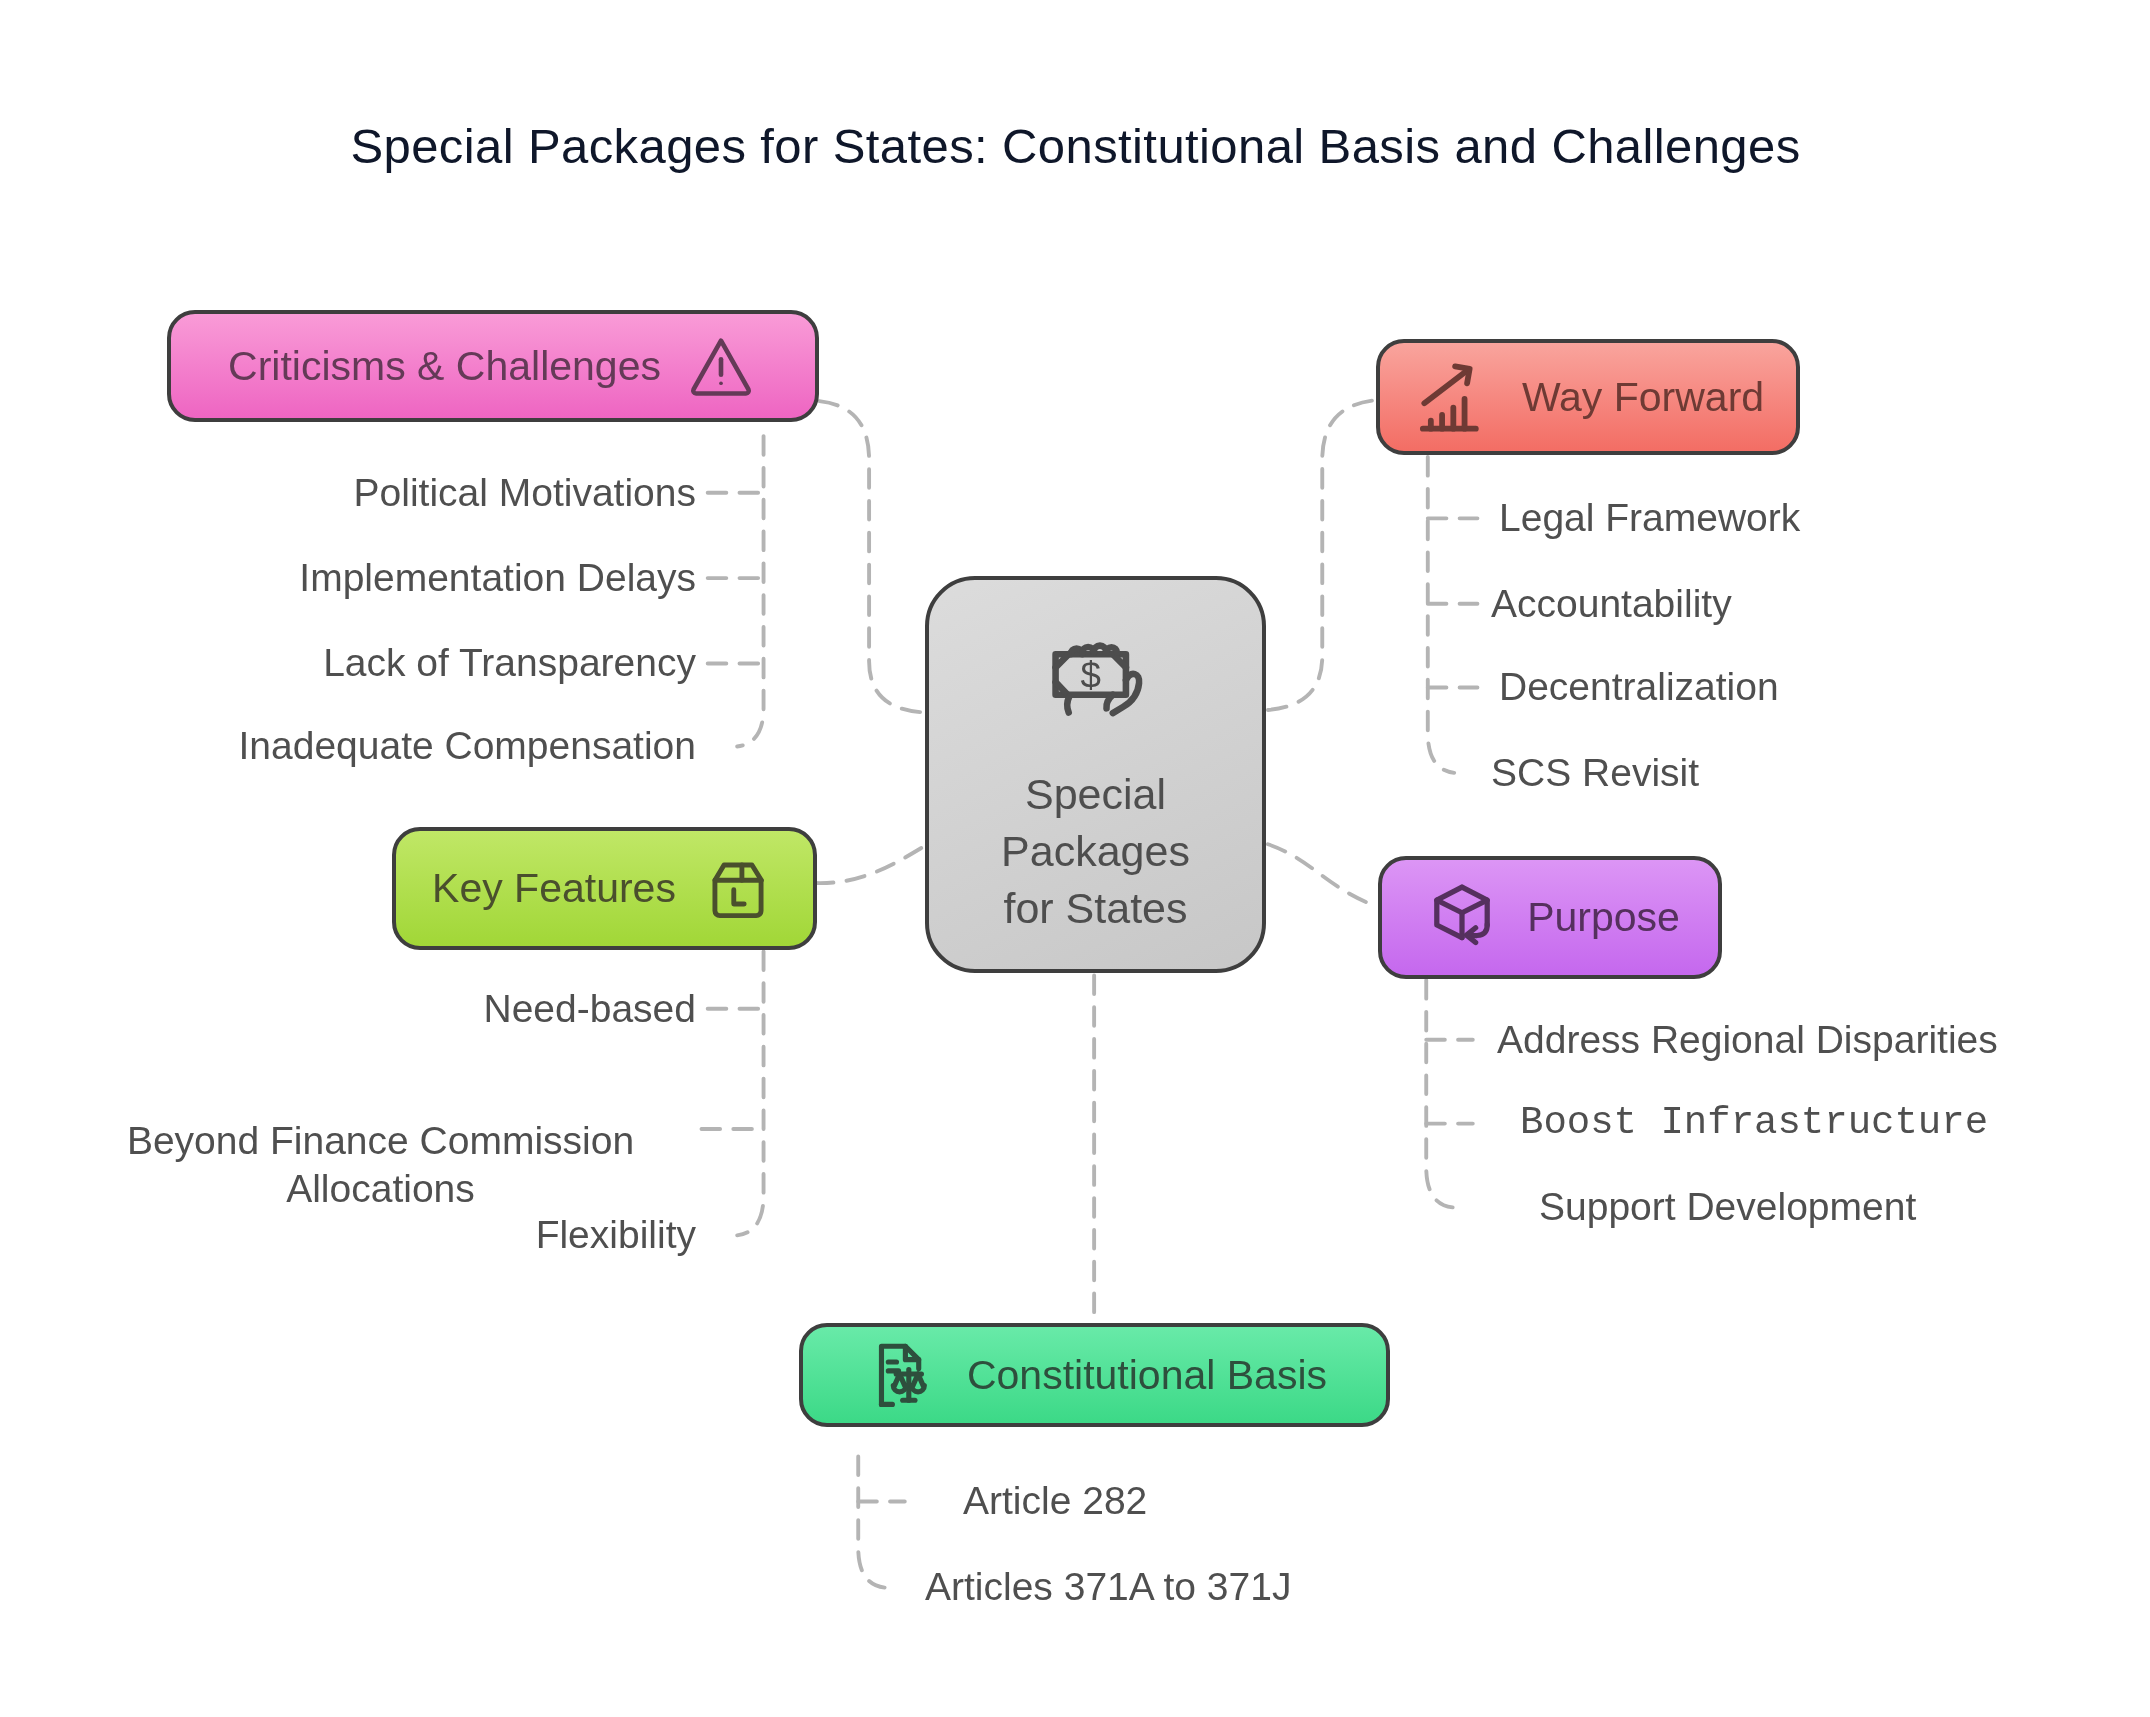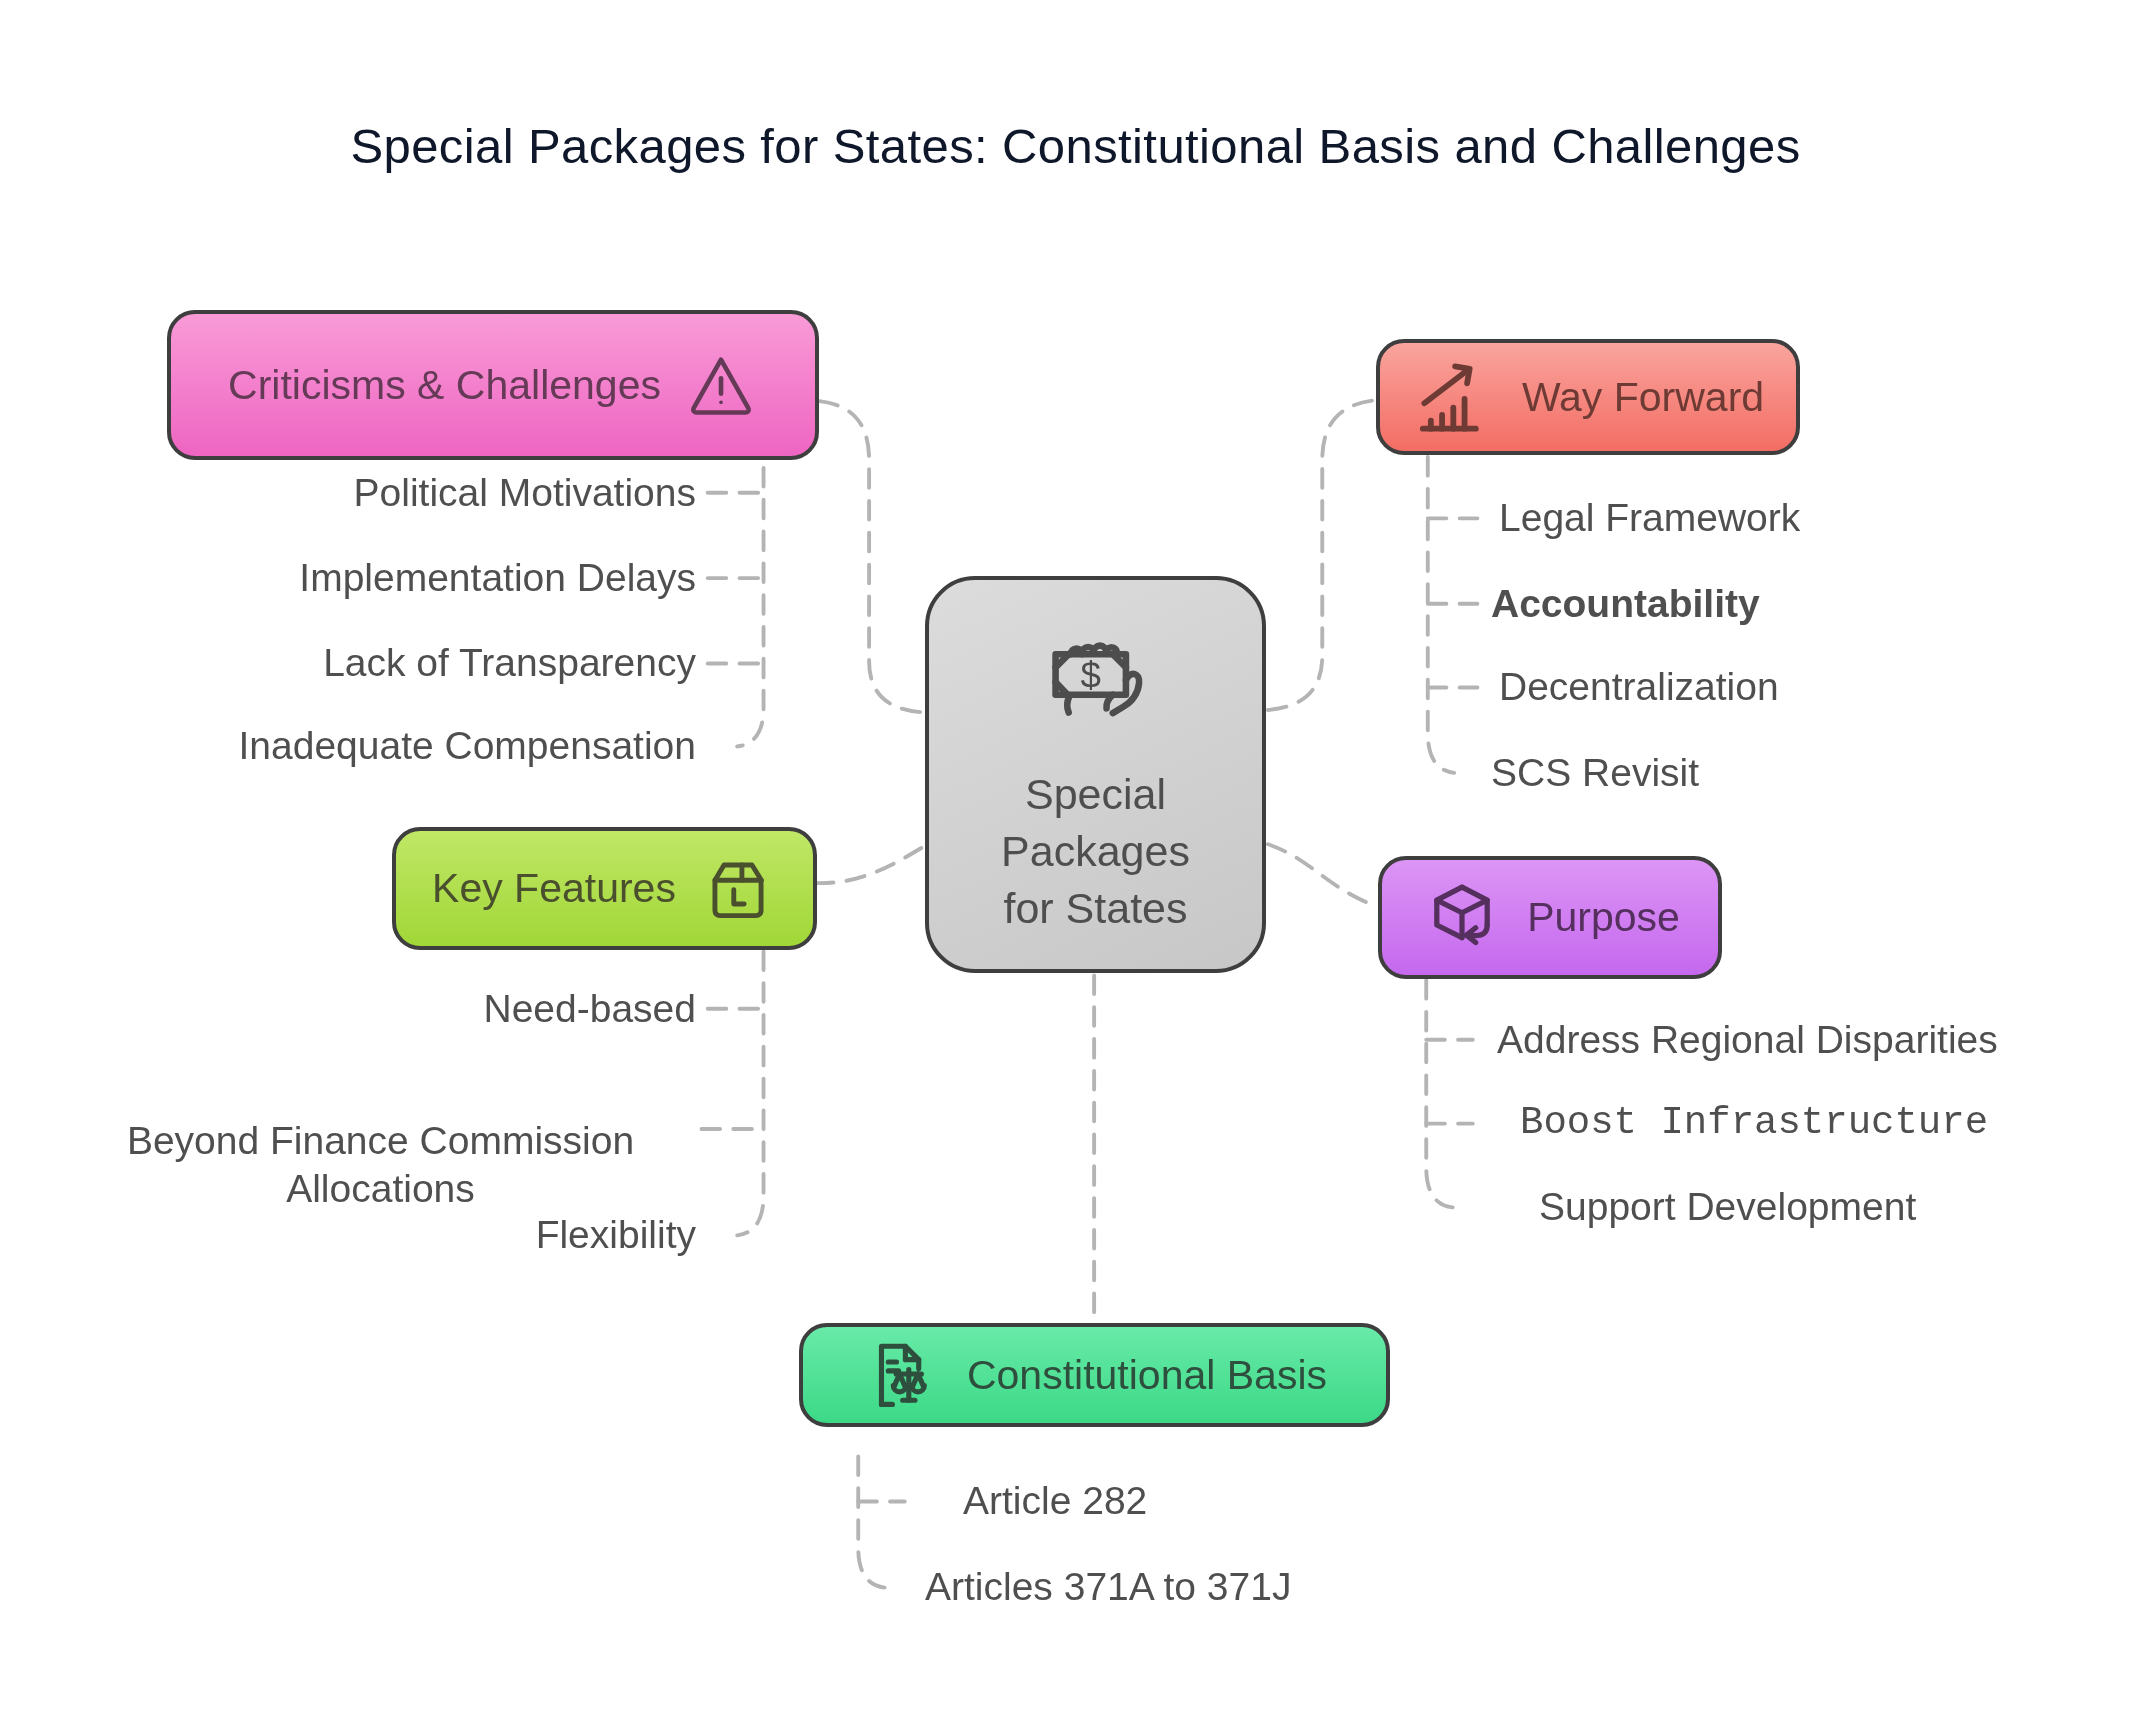--- a/index.html
+++ b/index.html
@@ -12,21 +12,21 @@
     font-size:49px;color:#0f172a;letter-spacing:0.4px;
   }
   .connectors{position:absolute;left:0;top:0;width:2151px;height:1718px;}
   .connectors path{fill:none;stroke:#b4b4b4;stroke-width:5;stroke-dasharray:24 17;stroke-linecap:round;}
   .box{
     position:absolute;box-sizing:border-box;border:4.7px solid #3e3e3e;
     display:flex;align-items:center;justify-content:center;
   }
   .branch{border-radius:28px;gap:23px;}
   .blabel{font-size:41px;}
-  .box-criticisms{left:167px;top:310px;width:652px;height:150px;background:linear-gradient(#f99bd7,#ee65c2);color:#643a57;}
+  .box-criticisms{left:167px;top:310px;width:652px;height:112px;background:linear-gradient(#f99bd7,#ee65c2);color:#643a57;}
   .box-wayforward{left:1376px;top:339px;width:424px;height:116px;background:linear-gradient(#f9a49d,#f36d64);color:#6e3a34;}
   .box-keyfeatures{left:392px;top:827px;width:425px;height:123px;background:linear-gradient(#c0e766,#a1d737);color:#4a4f2d;}
   .box-purpose{left:1378px;top:856px;width:344px;height:123px;background:linear-gradient(#dc95f5,#c568ee);color:#55305e;}
   .box-constitutional{left:799px;top:1323px;width:591px;height:104px;background:linear-gradient(#68eaa8,#3cd987);color:#2e4f3d;}
   .box-central{
     left:925px;top:576px;width:341px;height:397px;border-radius:50px;
     background:linear-gradient(155deg,#dcdcdc,#c7c7c7);color:#4e4e4e;
     flex-direction:column;gap:23px;padding-top:4.7px;
   }
   .clabel{font-size:43px;line-height:57px;text-align:center;white-space:pre-line;}
@@ -111,21 +111,21 @@
       <path d="M5.2 20.6 V18.4"></path>
       <path d="M8.3 20.6 V16.8"></path>
       <path d="M11.4 20.6 V14.8"></path>
       <path d="M14.5 20.6 V12.4"></path>
       <path d="M3.4 13.6 L15.4 4.4"></path>
       <path d="M11.9 3.4 L15.9 4.1 L15.2 8.1"></path>
     </svg>
     <span class="blabel">Way Forward</span>
   </div>
   <div class="item" style="top:494px;left:1499px;text-align:right;">Legal Framework</div>
-  <div class="item" style="top:580px;left:1491px;font-weight:bold;">Accountability</div>
+  <div class="item" style="top:580px;left:1491px;">Accountability</div>
   <div class="item" style="top:663px;left:1499px;">Decentralization</div>
   <div class="item" style="top:749px;left:1491px;">SCS Revisit</div>
 
   <div class="box branch box-keyfeatures">
     <span class="blabel">Key Features</span>
     <svg class="icon" width="78" height="78" viewBox="0 0 24 24" fill="none" stroke="#4a4f2d" stroke-width="1.5" stroke-linecap="round" stroke-linejoin="round">
       <path d="M4.9 9.3 V18.7 a1.5 1.5 0 0 0 1.5 1.5 h11.2 a1.5 1.5 0 0 0 1.5 -1.5 V9.3"></path>
       <path d="M4.9 9.3 L7.7 4.6 h8.6 l2.9 4.7 Z"></path>
       <path d="M13.2 4.6 V9.3"></path>
       <path d="M10.7 12.2 V16.6 H13.9"></path>

